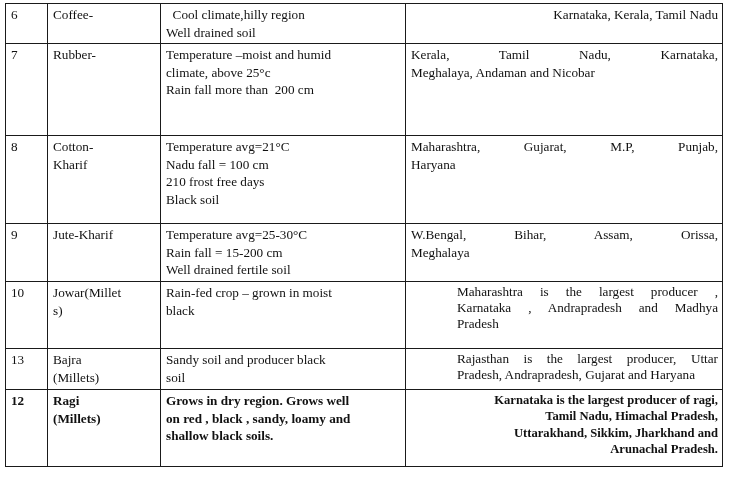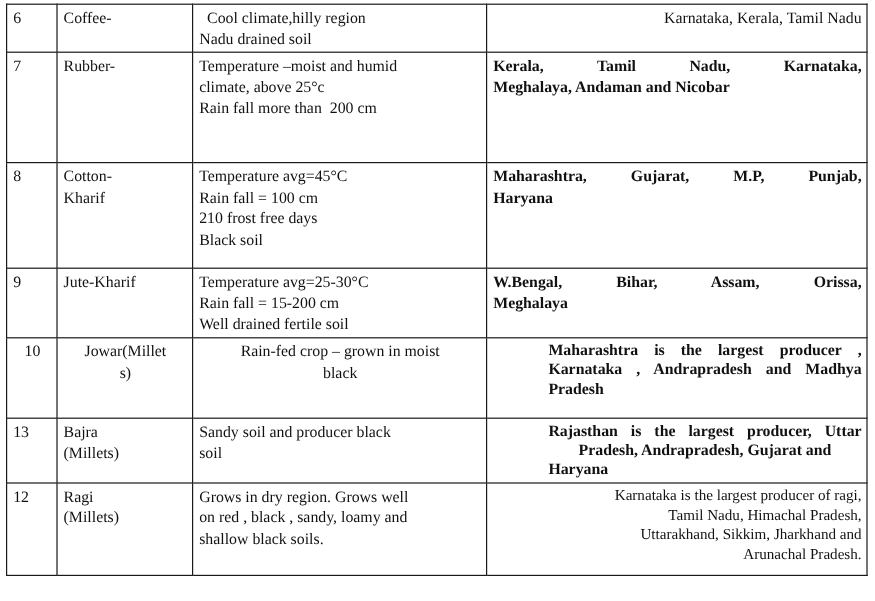--- a/index.html
+++ b/index.html
@@ -62,42 +62,41 @@
   td.states {
     text-align: right;
     padding-left: 8px;
     padding-right: 7px;
   }
 
   
   td.states.justify {
     text-align: justify;
     text-align-last: left;
-    font-weight: bold;
   }
   td.states.justify .line {
     display: block;
     text-align: justify;
     text-align-last: justify;
   }
   td.states.justify .line.last {
     text-align: center;
     text-align-last: left;
   }
 
   .line { display: block; white-space: pre-wrap; }
 
   
   tr.r6  td { height: 33px; }
   tr.r7  td { height: 87px; }
   tr.r8  td { height: 83px; }
   tr.r9  td { height: 52px; }
-  tr.r10 td { height: 62px; text-align: center; }
+  tr.r10 td { height: 62px; }
   tr.r11 td { height: 36px; }
-  tr.r12 td { height: 72px; }
+  tr.r12 td { height: 72px; font-weight: bold; }
 
   
   td.cond-offset { padding-top: 21px; }
 
   
   td.states.tight .line { line-height: 16.2px; margin-left: 46px; }
 
   
   td.states.ragi {
     font-size: 12.6px;
@@ -120,21 +119,21 @@
 
       <tr class="r6">
         <td class="sl">
           <span class="line">6</span>
         </td>
         <td class="crop">
           <span class="line">Coffee-</span>
         </td>
         <td class="cond">
           <span class="line">  Cool climate,hilly region</span>
-          <span class="line">Nadu drained soil</span>
+          <span class="line">Well drained soil</span>
         </td>
         <td class="states">
           <span class="line last">Karnataka, Kerala, Tamil Nadu</span>
         </td>
       </tr>
 
       <tr class="r7">
         <td class="sl">
           <span class="line">7</span>
         </td>
@@ -154,22 +153,22 @@
 
       <tr class="r8">
         <td class="sl">
           <span class="line">8</span>
         </td>
         <td class="crop">
           <span class="line">Cotton-</span>
           <span class="line">Kharif</span>
         </td>
         <td class="cond">
-          <span class="line">Temperature avg=45°C</span>
-          <span class="line">Rain fall = 100 cm</span>
+          <span class="line">Temperature avg=21°C</span>
+          <span class="line">Nadu fall = 100 cm</span>
           <span class="line">210 frost free days</span>
           <span class="line">Black soil</span>
         </td>
         <td class="states justify">
           <span class="line">Maharashtra, Gujarat, M.P, Punjab,</span>
           <span class="line last">Haryana</span>
         </td>
       </tr>
 
       <tr class="r9">

